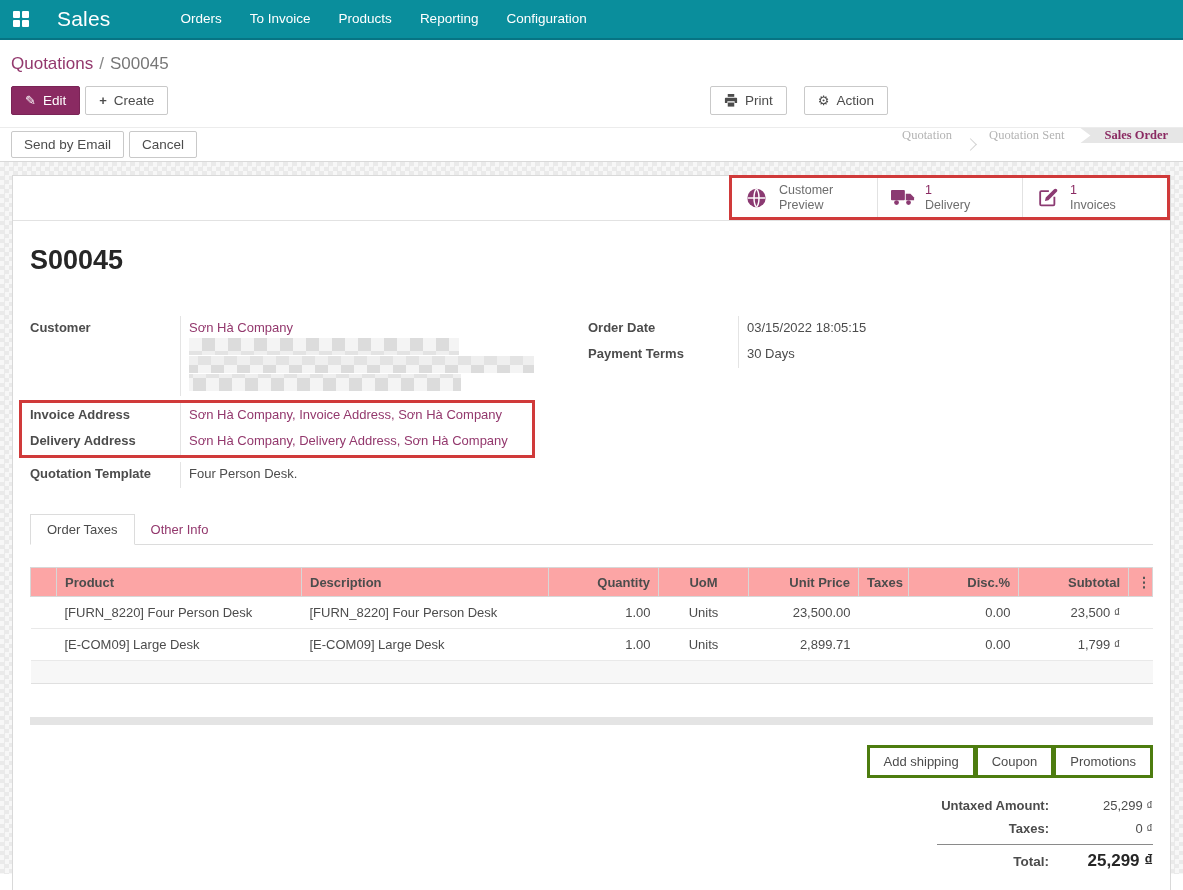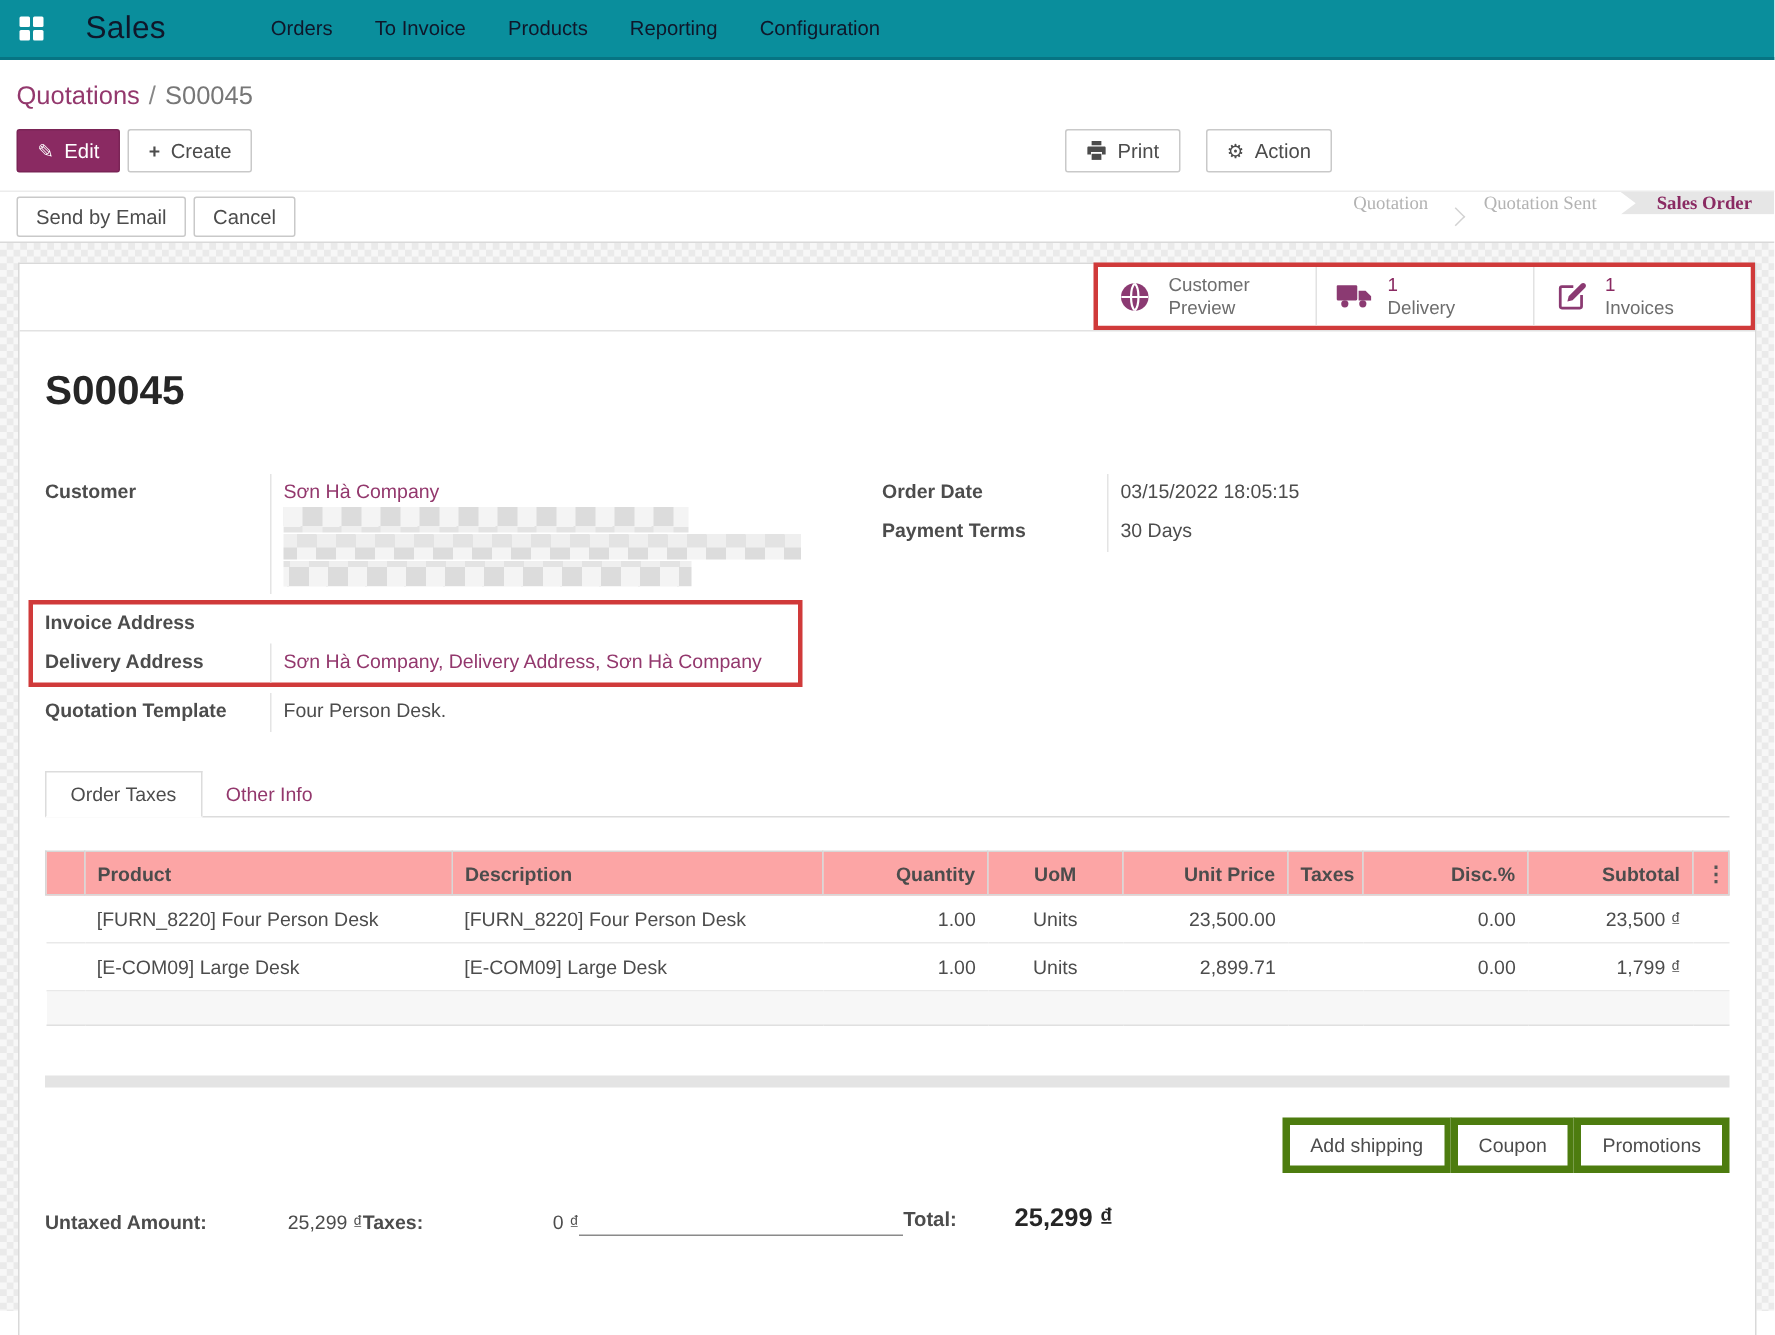--- a/index.html
+++ b/index.html
@@ -6,21 +6,21 @@
   html,body { margin:0; padding:0; }
   body {
     width:1183px; height:890px; overflow:hidden;
     font-family:"Liberation Sans", sans-serif;
     font-size:13px; color:#4c4c4c;
     background:#fff;
   }
   
   .navbar {
     height:40px; background:#0a8e9c; border-bottom:2px solid #077483;
-    display:flex; align-items:center; color:#0f172a;
+    display:flex; align-items:center; color:#ffffff;
   }
   .apps-icon { width:16px; height:16px; margin-left:13px; display:grid;
     grid-template-columns:7px 7px; grid-template-rows:7px 7px; gap:2px; cursor:pointer; }
   .apps-icon span { background:#fff; border-radius:1px; }
   .brand { font-size:21px; margin-left:28px; letter-spacing:.2px; }
   .nav-menu { display:flex; margin-left:56px; }
   .nav-item { padding:0 14px; font-size:13.5px; cursor:pointer; line-height:40px; }
   
   .control-panel { background:#fff; padding:10px 11px 12px; }
   .breadcrumb { font-size:17px; margin:4px 0 12px; }
@@ -92,23 +92,23 @@
     padding:6px 8px; cursor:pointer; white-space:nowrap;margin-left:40px; }
   th.num, td.num { text-align:right; }
   th.ctr, td.ctr { text-align:center; }
   tbody td { border-bottom:1px solid #e9e9e9; padding:8px 8px; background:#fff; white-space:nowrap; overflow:hidden; }
   tbody tr { cursor:pointer; }
   tr.empty-row td { background:#f7f7f7; padding:11px 8px; border-bottom:1px solid #e0e0e0; }
   .kebab { color:#555; font-size:14px; cursor:pointer; }
   .divider-band { height:8px; background:#e4e4e4; margin:33px 17px 0; }
   
   .footer-actions { display:flex; justify-content:flex-end; margin:20px 17px 0; }
-  .fbtn { border:5px solid #4d7c0f; background:#fff; padding:6px 14px; font-size:13px; color:#4c4c4c; cursor:pointer; }
+  .fbtn { border:3px solid #4d7c0f; background:#fff; padding:6px 14px; font-size:13px; color:#4c4c4c; cursor:pointer; }
   .fbtn + .fbtn { margin-left:-1px; }
-  .totals { display:flex; flex-direction:row; align-items:flex-end; margin:16px 17px 0; }
+  .totals { display:flex; flex-direction:column; align-items:flex-end; margin:16px 17px 0; }
   .trow { display:flex; align-items:baseline; padding:4px 0; }
   .tlabel { font-weight:bold; color:#4c4c4c; }
   .tvalue { width:104px; text-align:right; }
   .tsep { border-top:1px solid #8a8a8a; width:216px; margin:4px 0 2px; }
   .total-big { font-size:17px; font-weight:bold; color:#262626; }
   .tlabel-total { font-size:13.5px; }
 </style>
 </head>
 <body>
 
@@ -233,20 +233,21 @@
             <div class="mosaic-block">
               <div class="mosaic m1"></div>
               <div class="mosaic m2"></div>
               <div class="mosaic m3"></div>
             </div>
           </div>
         </div>
         <div class="addr-box">
           <div class="frow">
             <div class="flabel">Invoice Address</div>
+            <div class="fvalue"><span class="flink">Sơn Hà Company, Invoice Address, Sơn Hà Company</span></div>
           </div>
           <div class="frow">
             <div class="flabel">Delivery Address</div>
             <div class="fvalue"><span class="flink">Sơn Hà Company, Delivery Address, Sơn Hà Company</span></div>
           </div>
         </div>
         <div class="frow">
           <div class="flabel">Quotation Template</div>
           <div class="fvalue">Four Person Desk.</div>
         </div>

